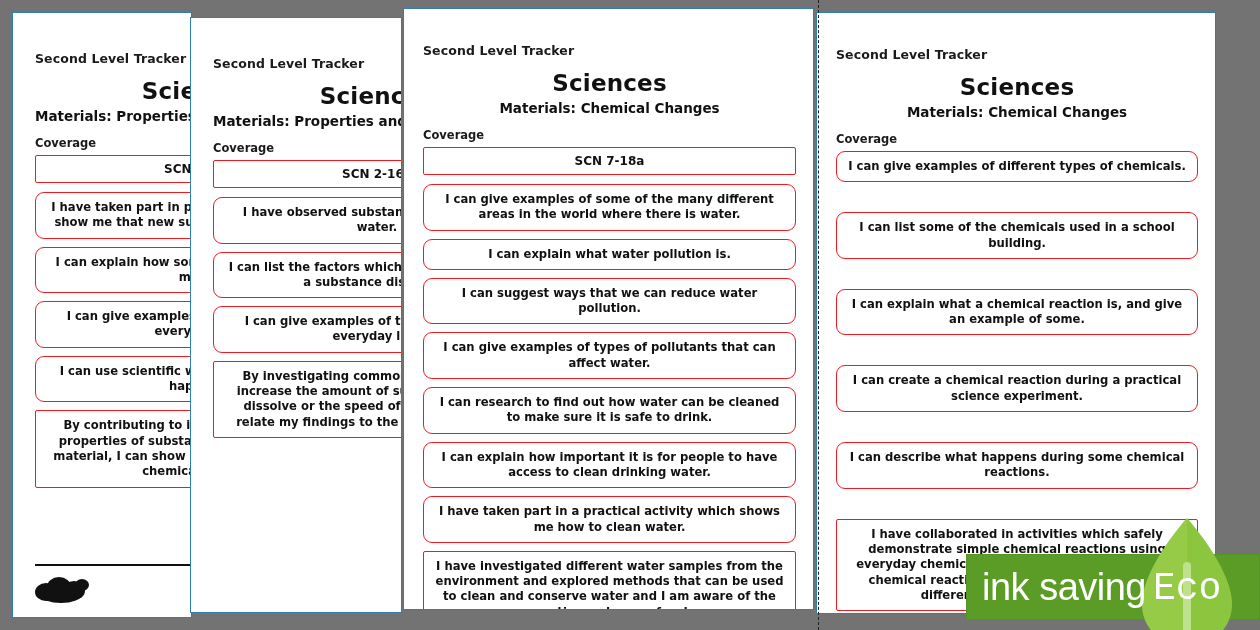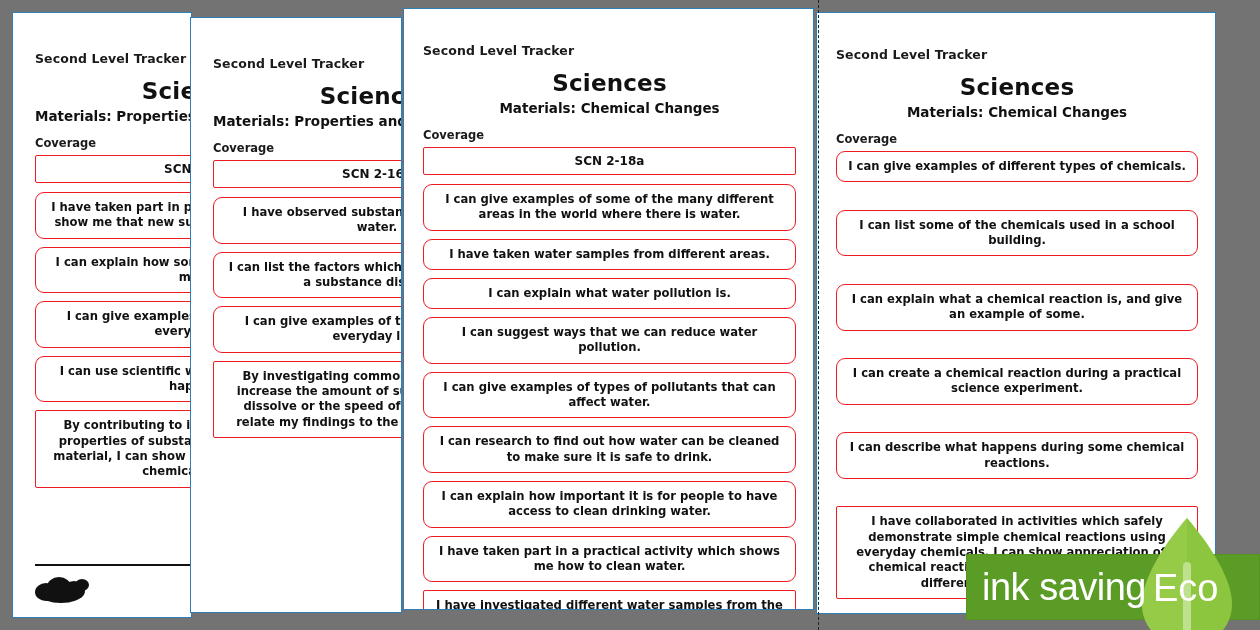--- a/index.html
+++ b/index.html
@@ -175,21 +175,21 @@
     position: absolute;
     left: 168px; top: -38px;
     width: 106px; height: 140px;
   }
   #eco-badge .eco-text {
     position: absolute;
     left: 187px; top: 13px;
     font-size: 38px;
     font-weight: 400;
     color: #ffffff;
-    font-family: Liberation Sans, sans-serif;
+    font-family: Liberation Mono, monospace;
     z-index: 5;
   }
 </style>
 </head>
 <body>
 
 <div id="stage">
 
   <div class="card" style="left:12px; top:12px; width:180px; height:606px;">
     <div class="card-inner" style="width:372px;">
@@ -236,43 +236,42 @@
       </div>
     </div>
   </div>
 
   <div class="card" style="left:403px; top:8px; width:411px; height:602px;">
     <div class="card-inner" style="width:411px; padding:34px 19px 8px 19px;">
       <div class="tracker-label">Second Level Tracker</div>
       <div class="subject-title">Sciences</div>
       <div class="subject-sub">Materials: Chemical Changes</div>
       <div class="coverage-label">Coverage</div>
-      <div class="code-box">SCN 2-18a</div>
+      <div class="code-box">SCN 7-18a</div>
       <div class="stmt-list">
         <div class="stmt">I can give examples of some of the many different areas in the world where there is water.</div>
-        <div class="stmt">I have taken water samples from different areas.</div>
         <div class="stmt">I can explain what water pollution is.</div>
         <div class="stmt">I can suggest ways that we can reduce water pollution.</div>
         <div class="stmt">I can give examples of types of pollutants that can affect water.</div>
         <div class="stmt">I can research to find out how water can be cleaned to make sure it is safe to drink.</div>
         <div class="stmt">I can explain how important it is for people to have access to clean drinking water.</div>
         <div class="stmt">I have taken part in a practical activity which shows me how to clean water.</div>
         <div class="stmt square">I have investigated different water samples from the environment and explored methods that can be used to clean and conserve water and I am aware of the properties and uses of water.</div>
       </div>
 
     </div>
   </div>
 
   <div class="card" style="left:816px; top:12px; width:400px; height:602px;">
     <div class="card-inner" style="width:400px; padding:34px 19px 8px 19px;">
       <div class="tracker-label">Second Level Tracker</div>
       <div class="subject-title">Sciences</div>
       <div class="subject-sub">Materials: Chemical Changes</div>
       <div class="coverage-label">Coverage</div>
-      <div class="stmt-list" style="gap:14px;justify-content:space-between;">
+      <div class="stmt-list" style="gap:30px;">
         <div class="stmt">I can give examples of different types of chemicals.</div>
         <div class="stmt">I can list some of the chemicals used in a school building.</div>
         <div class="stmt">I can explain what a chemical reaction is, and give an example of some.</div>
         <div class="stmt">I can create a chemical reaction during a practical science experiment.</div>
         <div class="stmt">I can describe what happens during some chemical reactions.</div>
         <div class="stmt square">I have collaborated in activities which safely demonstrate simple chemical reactions using everyday chemicals. I can show appreciation of a chemical reaction as being a change in which different materials are made.</div>
       </div>
       <div class="card-footer">
         
         

